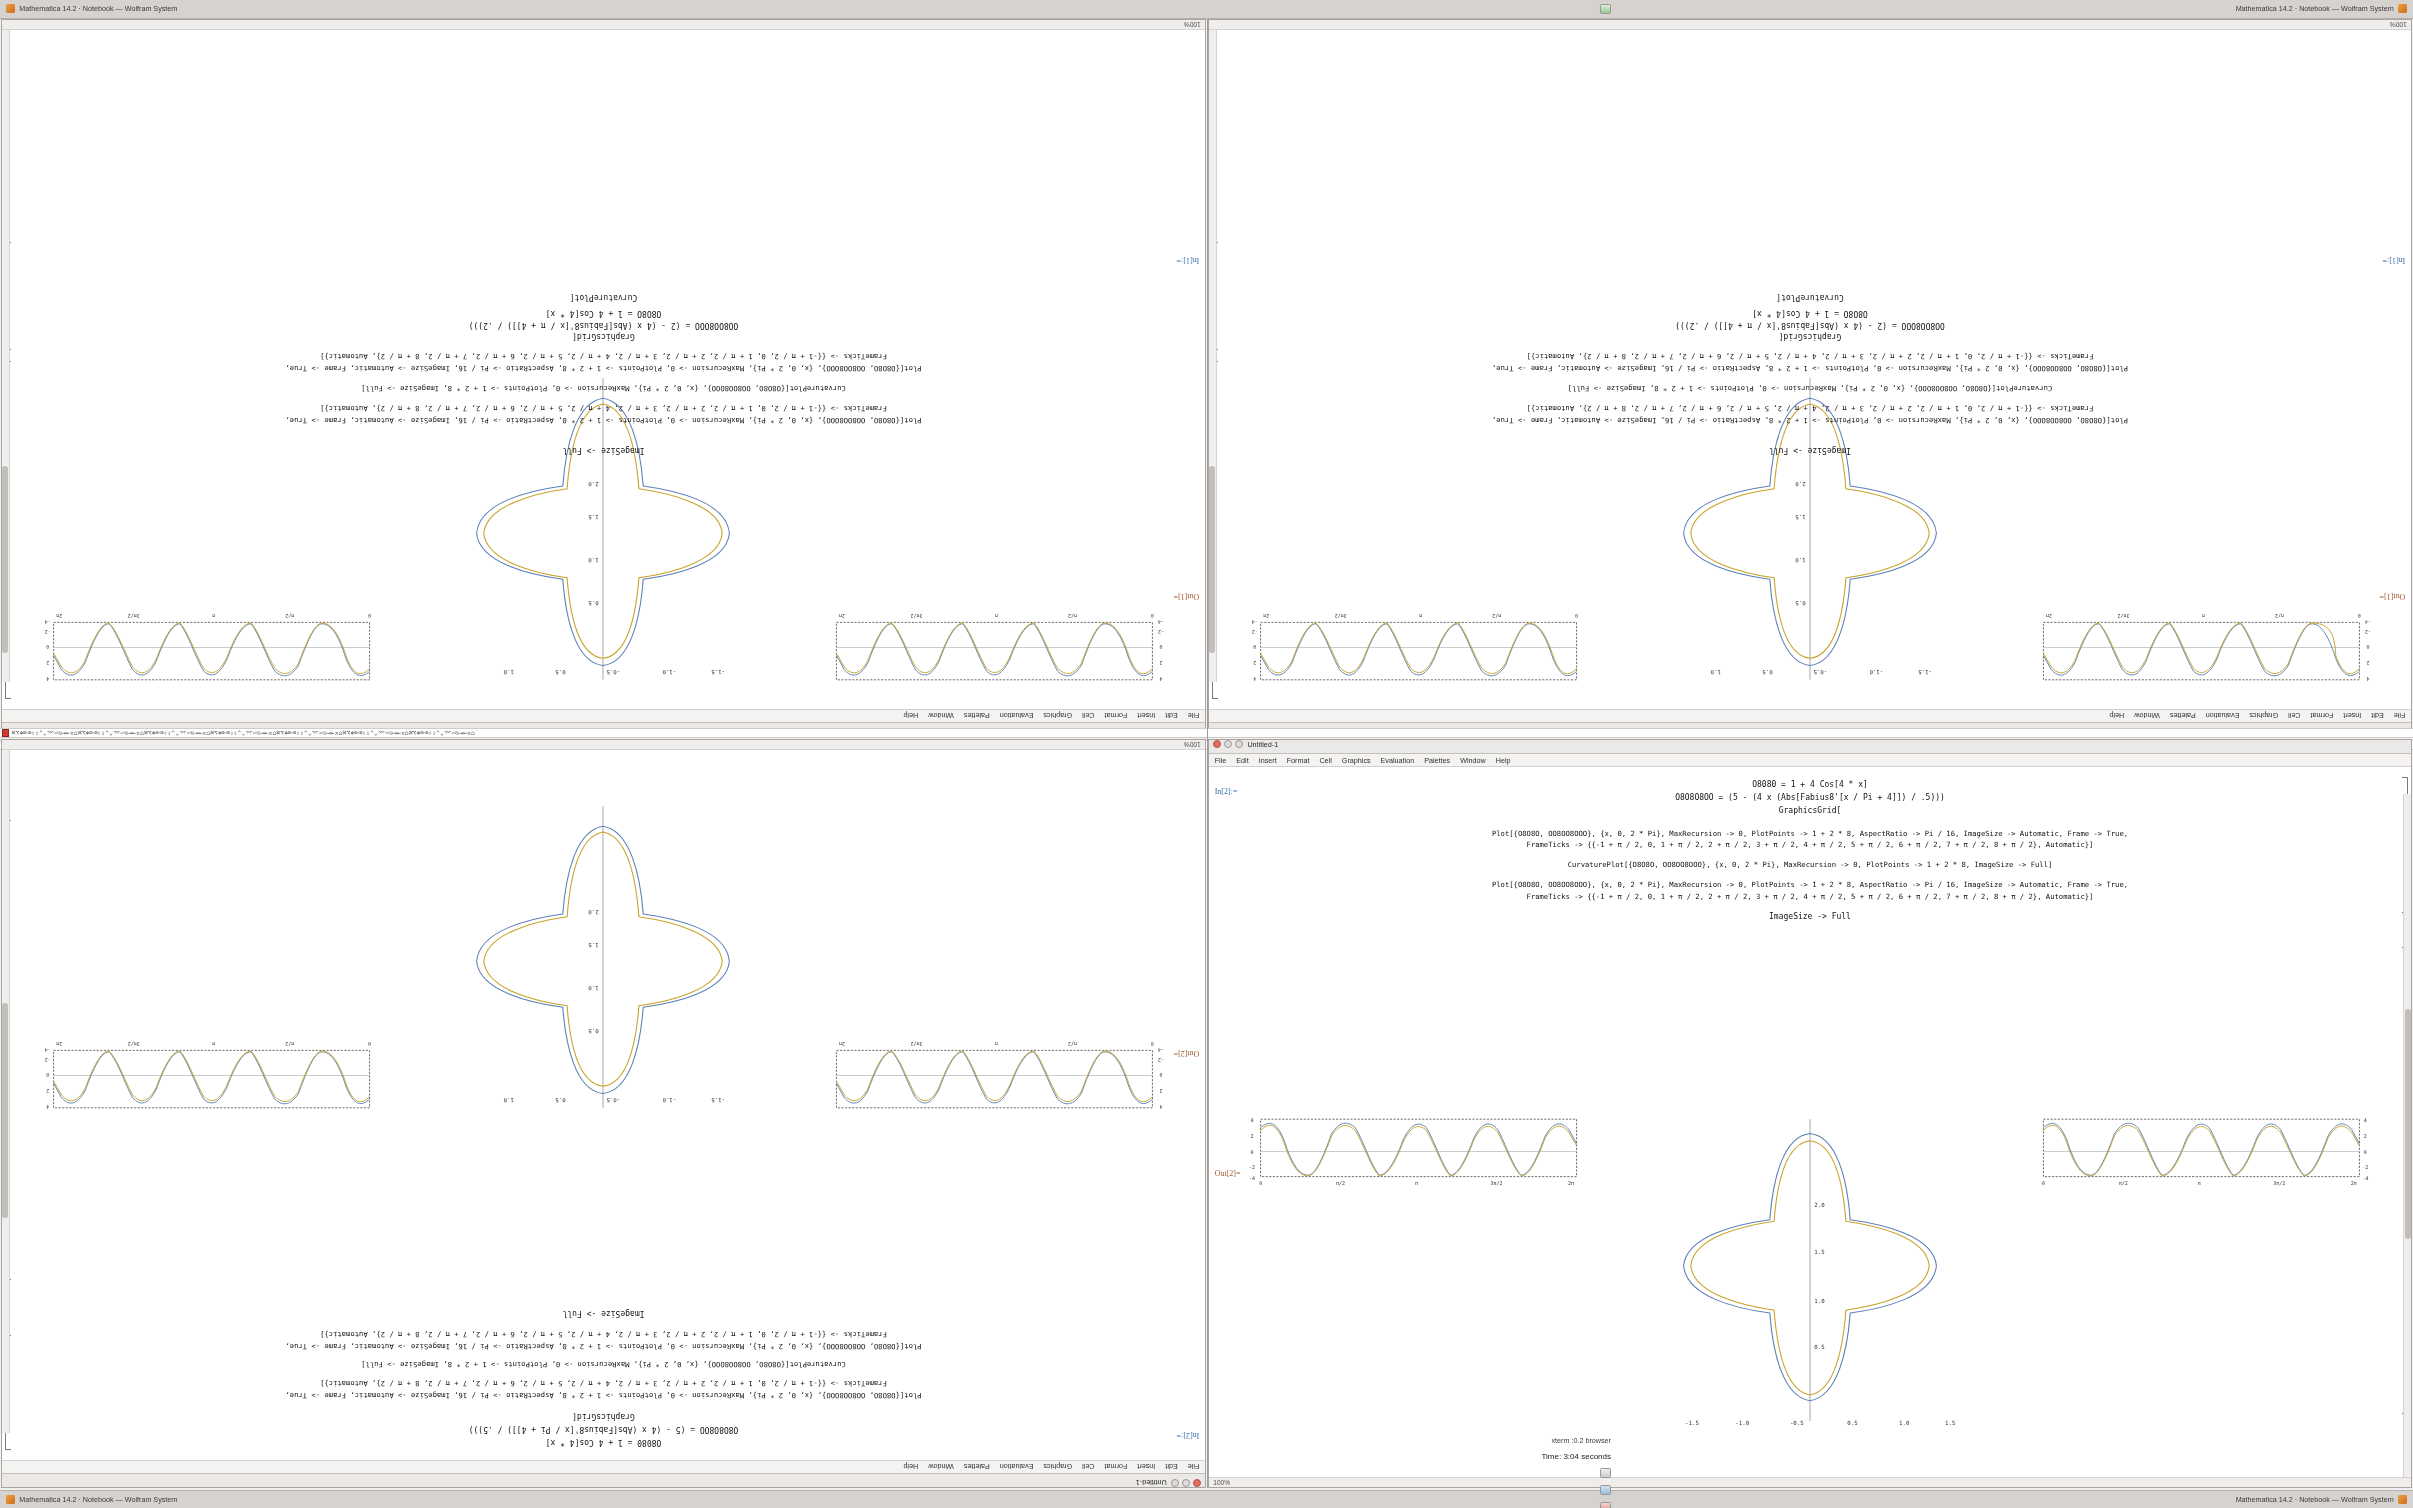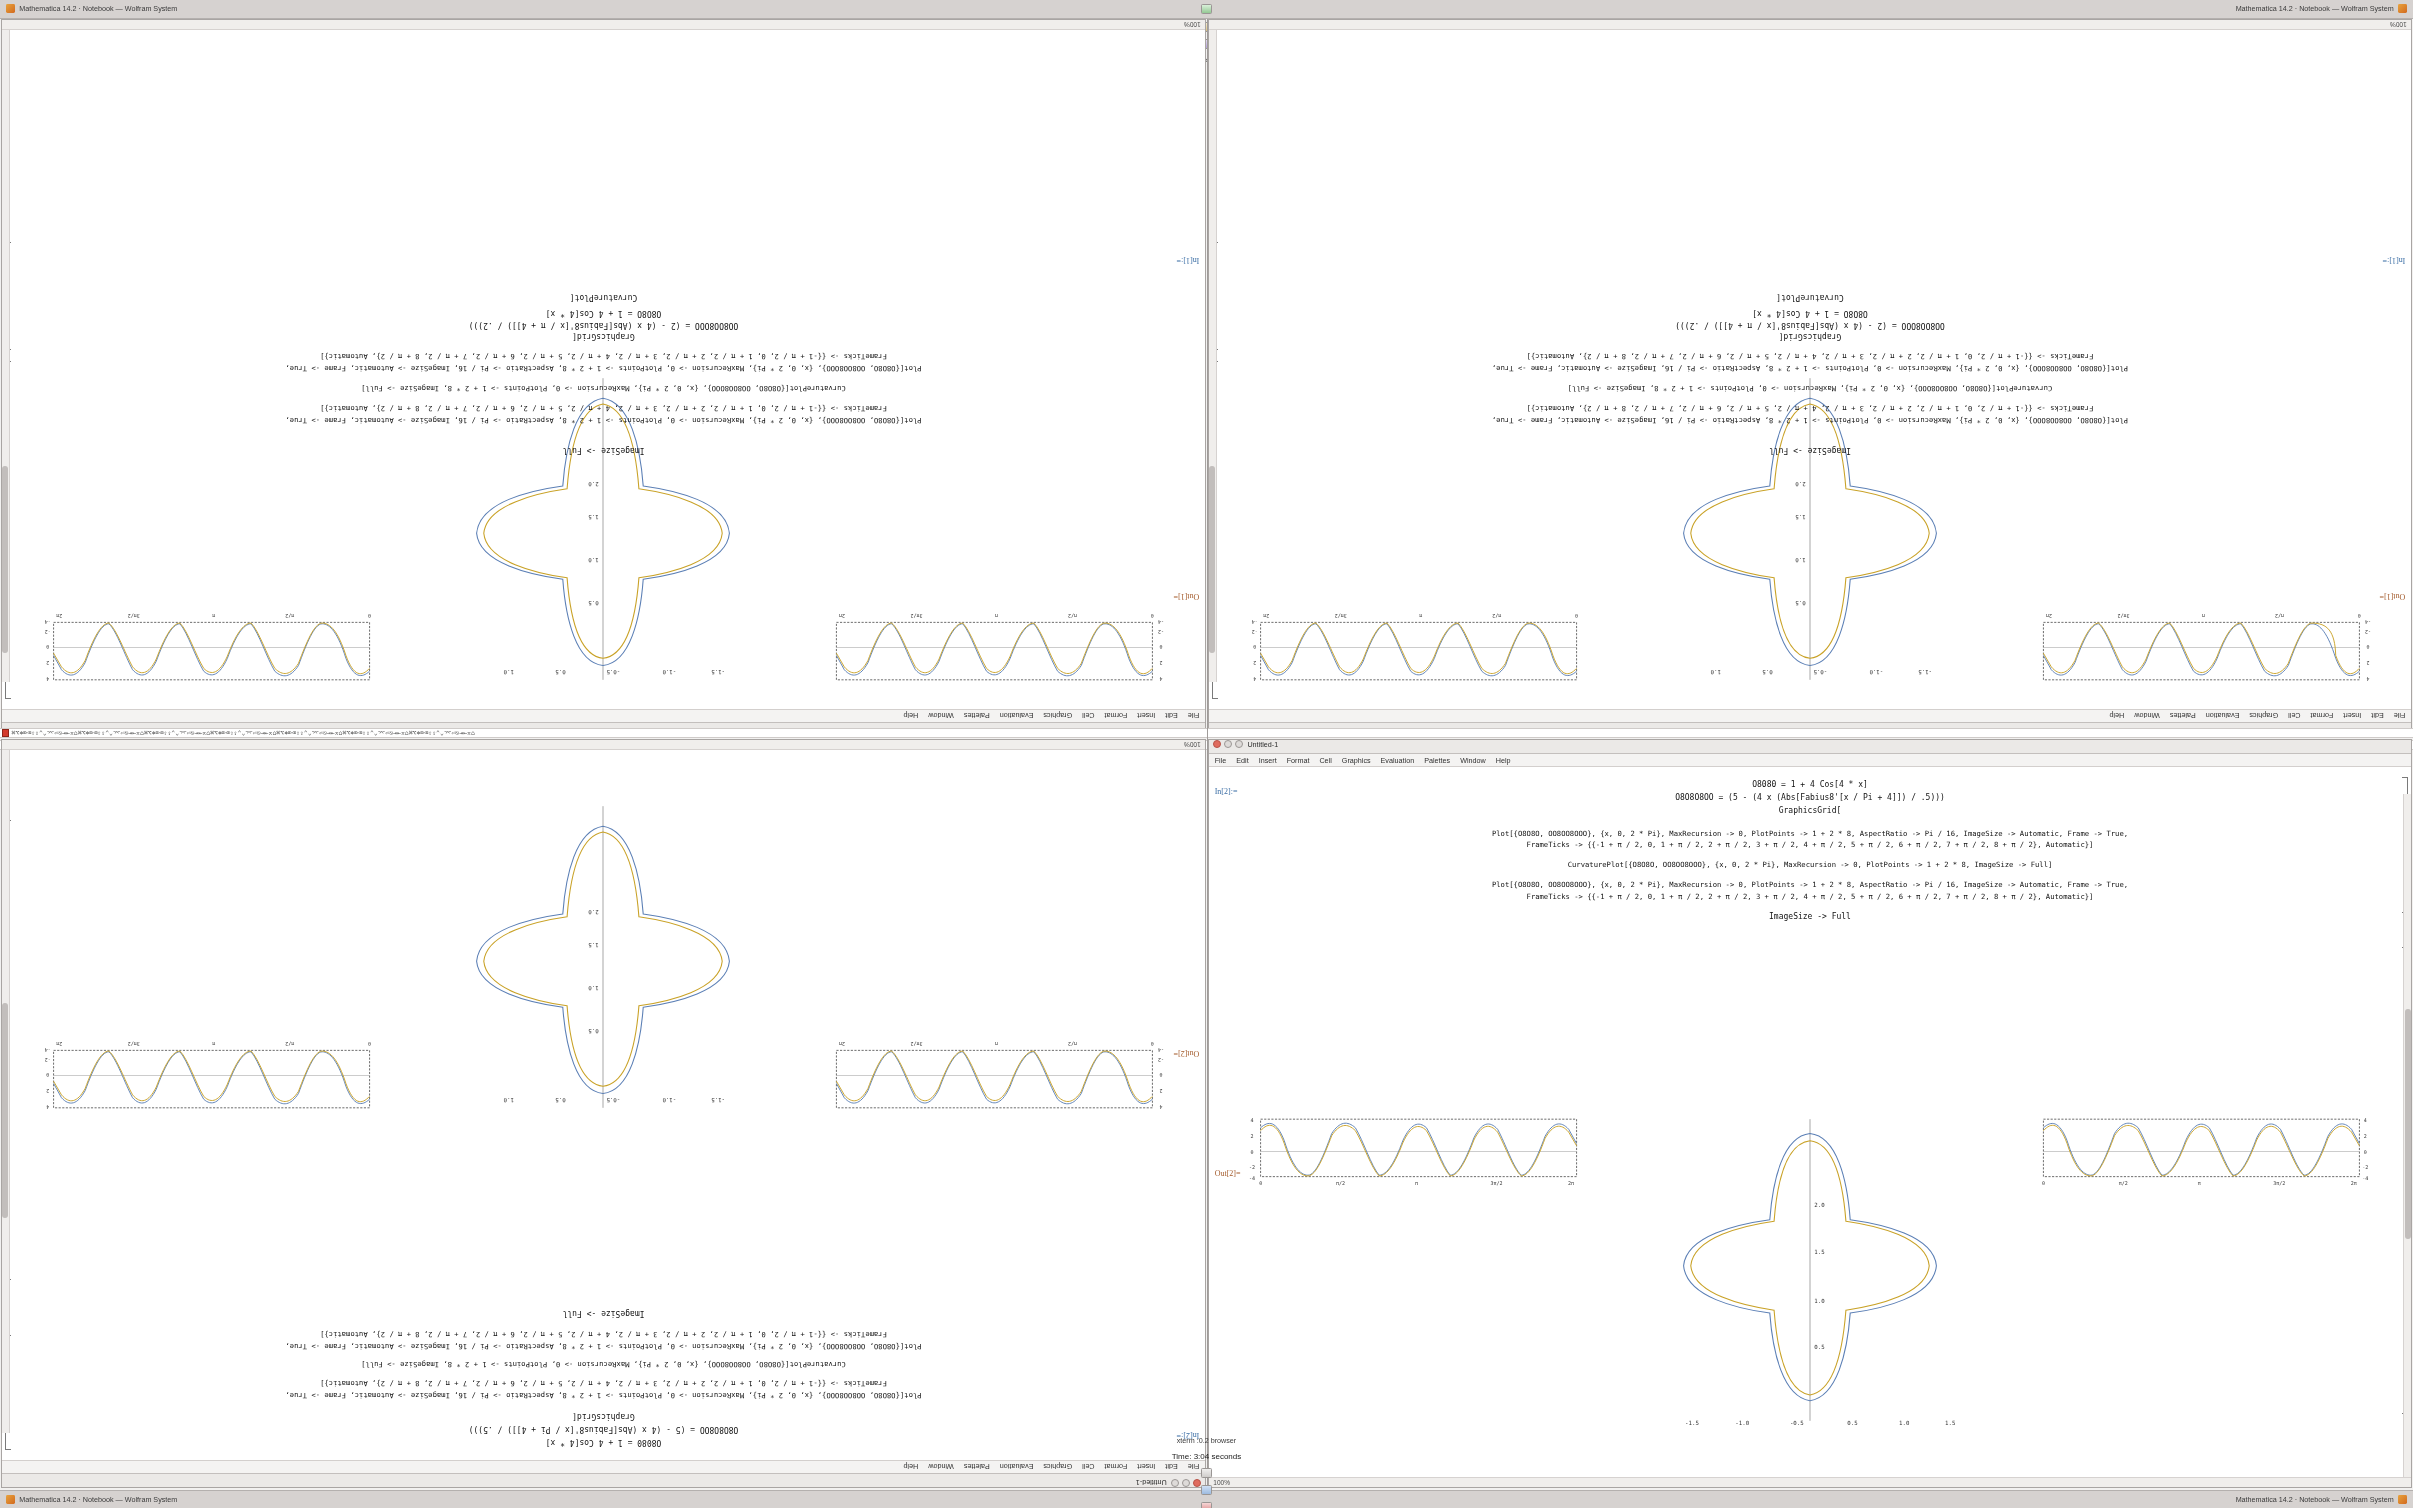--- a/index.html
+++ b/index.html
@@ -19,21 +19,21 @@
   
   .panel {
     position: absolute; left: 0; width: 2413px; height: 18.7px;
     background: #d6d2d0;
     border-bottom: 0.7px solid #b4b0ae;
     display: flex; align-items: center;
     font-size: 8px; color: #2b2b2b;
   }
   .panel.top { top: 0; }
   .panel.bottom { top: 1490px; height: 18.7px; border-top: 0.7px solid #b4b0ae; border-bottom: none; }
-  .panel .seg { display: flex; align-items: center; gap: 4.3px; padding: 0 5.7px; }
+  .panel .seg { display: flex; align-items: flex-end; gap: 4.3px; padding: 0 5.7px; }
   .panel .seg.left { width: 33%; }
   .panel .seg.center { width: 34%; justify-content: center; gap: 7.2px; flex-direction: column; }
   .panel .seg.right { width: 33%; justify-content: flex-end; }
   .wm-icon {
     width: 9.3px; height: 9.3px; border-radius: 1.4px;
     background: linear-gradient(135deg,#e8a33d,#d2691e);
     display: inline-block;
   }
   .tray-btn {
     width: 11.5px; height: 10px; border-radius: 1.4px;

